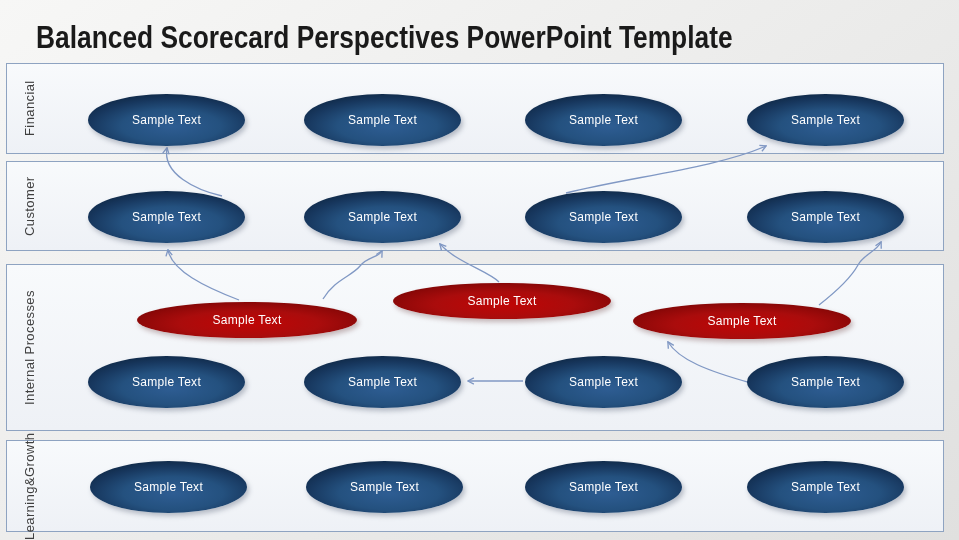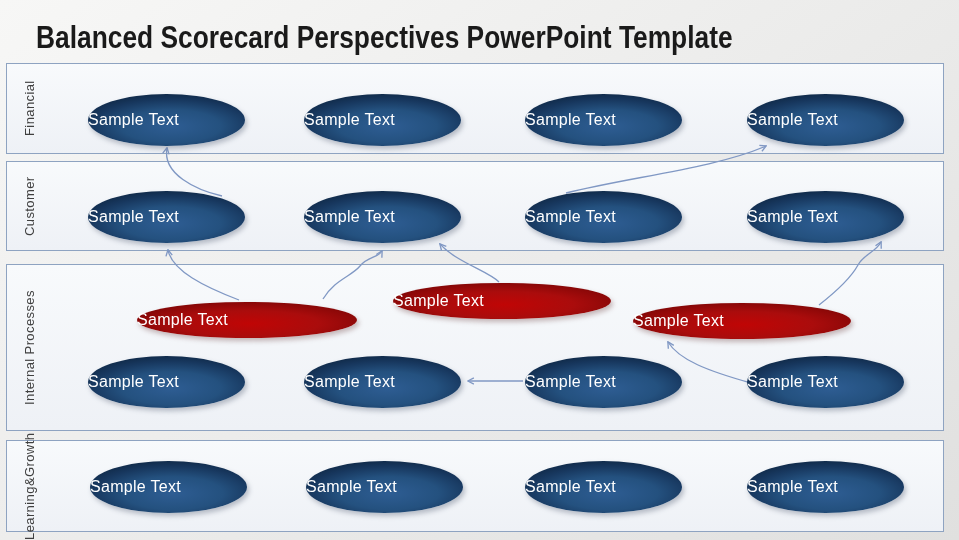--- a/index.html
+++ b/index.html
@@ -26,22 +26,22 @@
     position:absolute;left:2px;top:0;bottom:0;width:42px;
     display:flex;align-items:center;justify-content:center;
     writing-mode:vertical-rl;transform:rotate(180deg);
     font-size:13px;color:#3f3f3f;letter-spacing:.4px;text-align:center;
     line-height:1.15;
   }
   .band-label span{display:block;}
   .arrow-layer{position:absolute;left:0;top:0;pointer-events:none;}
   .ellipse{
     position:absolute;border-radius:50%;
-    display:flex;align-items:center;
-    color:#ffffff;font-size:16px;letter-spacing:.3px;white-space:nowrap;
+    display:flex;align-items:center;justify-content:center;
+    color:#ffffff;font-size:12px;letter-spacing:.3px;white-space:nowrap;
   }
   .blue{
     width:157px;height:52px;
     background:radial-gradient(ellipse 66% 66% at 53% 62%,
       #2e5d93 0%,#24517f 48%,#17375e 78%,#0f2845 100%);
     box-shadow:2px 3px 5px rgba(90,100,120,.40);
   }
   .red{
     height:36px;
     background:radial-gradient(ellipse 64% 72% at 51% 60%,

